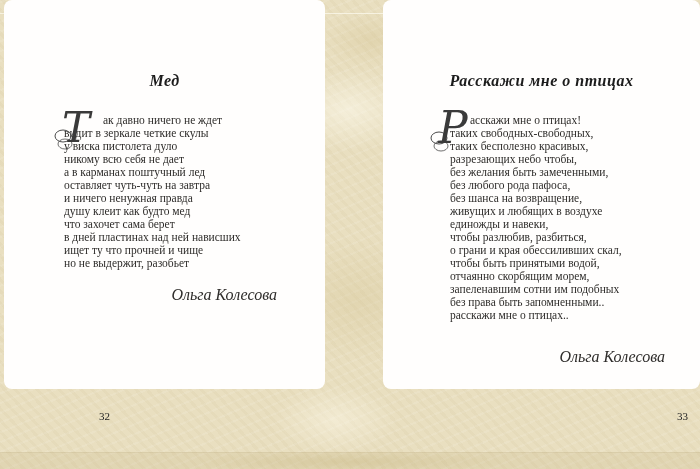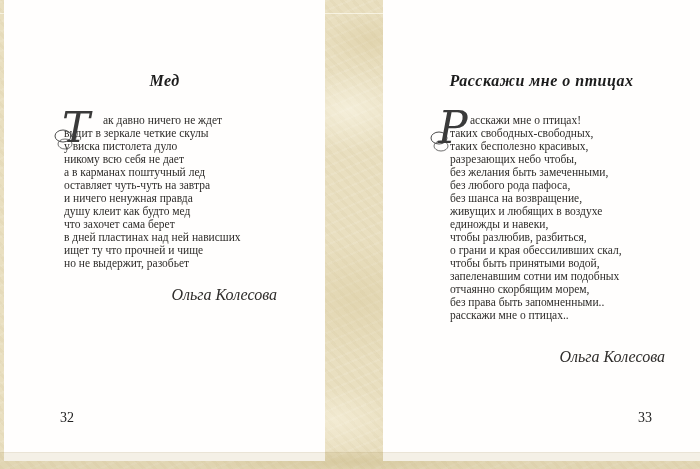--- a/index.html
+++ b/index.html
@@ -20,22 +20,23 @@
     position:absolute;left:0;top:13px;width:700px;height:1px;
     background:rgba(255,253,244,.65);z-index:0;
   }
   .bottom-edge{
     position:absolute;left:0;top:453px;width:700px;height:16px;
     background:rgba(186,166,112,.16);
     box-shadow:0 -1px 0 rgba(170,150,100,.25);
     z-index:2;
   }
   .page{
-    position:absolute;top:0;height:461px;background:#fffefd;z-index:1;
+    position:absolute;top:0;height:389px;background:#fffefd;z-index:1;
     color:#2b2b2b;
+    border-radius:8px;
   }
   .page-left{left:4px;width:321px;}
   .page-right{left:383px;width:317px;}
   .title{
     position:absolute;top:72px;left:0;width:100%;margin:0;
     text-align:center;
     font-size:16px;font-weight:bold;font-style:italic;
     color:#1c1c1c;letter-spacing:.5px;
   }
   .poem{
@@ -57,21 +58,21 @@
   .flourish{position:absolute;pointer-events:none;}
   .page-left .flourish{left:-10px;top:14px;}
   .page-right .flourish{left:-20px;top:16px;}
   .author{
     position:absolute;font-style:italic;font-size:16px;color:#2e2c2a;
     text-align:right;
   }
   .page-left .author{top:286px;left:0;width:273px;}
   .page-right .author{top:348px;left:0;width:282px;}
   .page-number{
-    position:absolute;top:410px;font-size:14px;color:#222;
+    position:absolute;top:410px;font-size:11px;color:#222;margin-left:39px;
   }
   .page-left .page-number{left:56px;}
   .page-right .page-number{left:255px;}
 </style>
 </head>
 <body>
 
 <div class="gutter-line"></div>
 <div class="bottom-edge"></div>
 
@@ -123,22 +124,22 @@
         <div class="line">таких бесполезно красивых,</div>
         <div class="line">разрезающих небо чтобы,</div>
         <div class="line">без желания быть замеченными,</div>
         <div class="line">без любого рода пафоса,</div>
         <div class="line">без шанса на возвращение,</div>
         <div class="line">живущих и любящих в воздухе</div>
         <div class="line">единожды и навеки,</div>
         <div class="line">чтобы разлюбив, разбиться,</div>
         <div class="line">о грани и края обессиливших скал,</div>
         <div class="line">чтобы быть принятыми водой,</div>
+        <div class="line">отчаянно скорбящим морем,</div>
         <div class="line">запеленавшим сотни им подобных</div>
-        <div class="line">отчаянно скорбящим морем,</div>
         <div class="line">без права быть запомненными..</div>
         <div class="line">расскажи мне о птицах..</div>
       </div>
   </div>
 
   <div class="author">Ольга Колесова</div>
   <div class="page-number">33</div>
 </div>
 
 </body></html>

